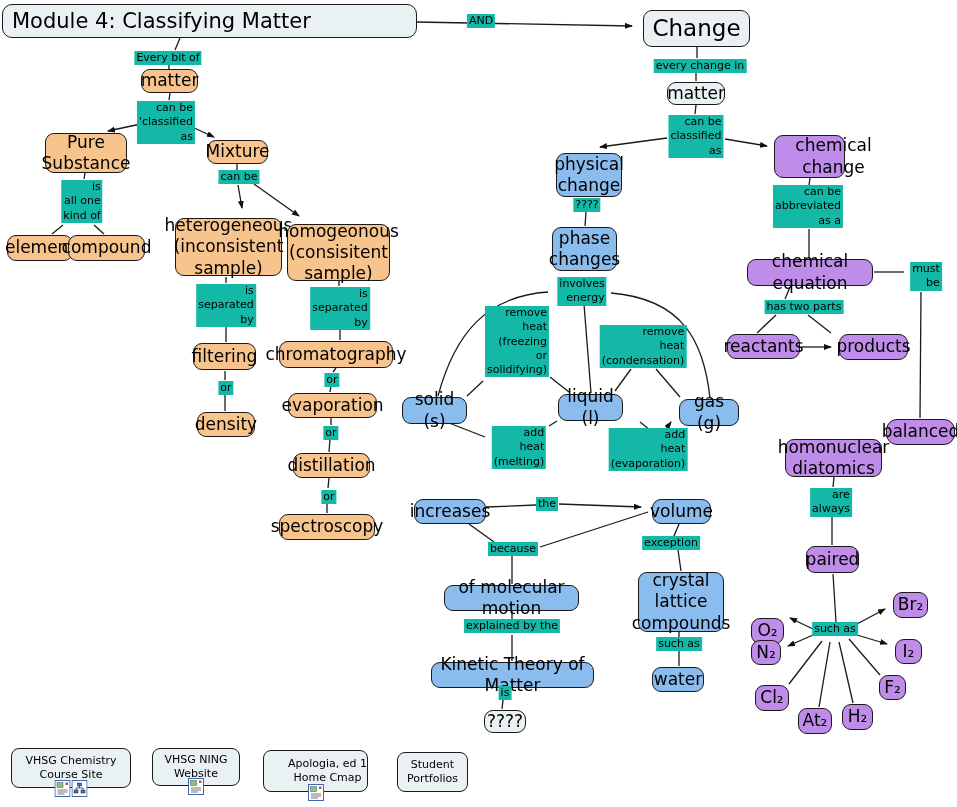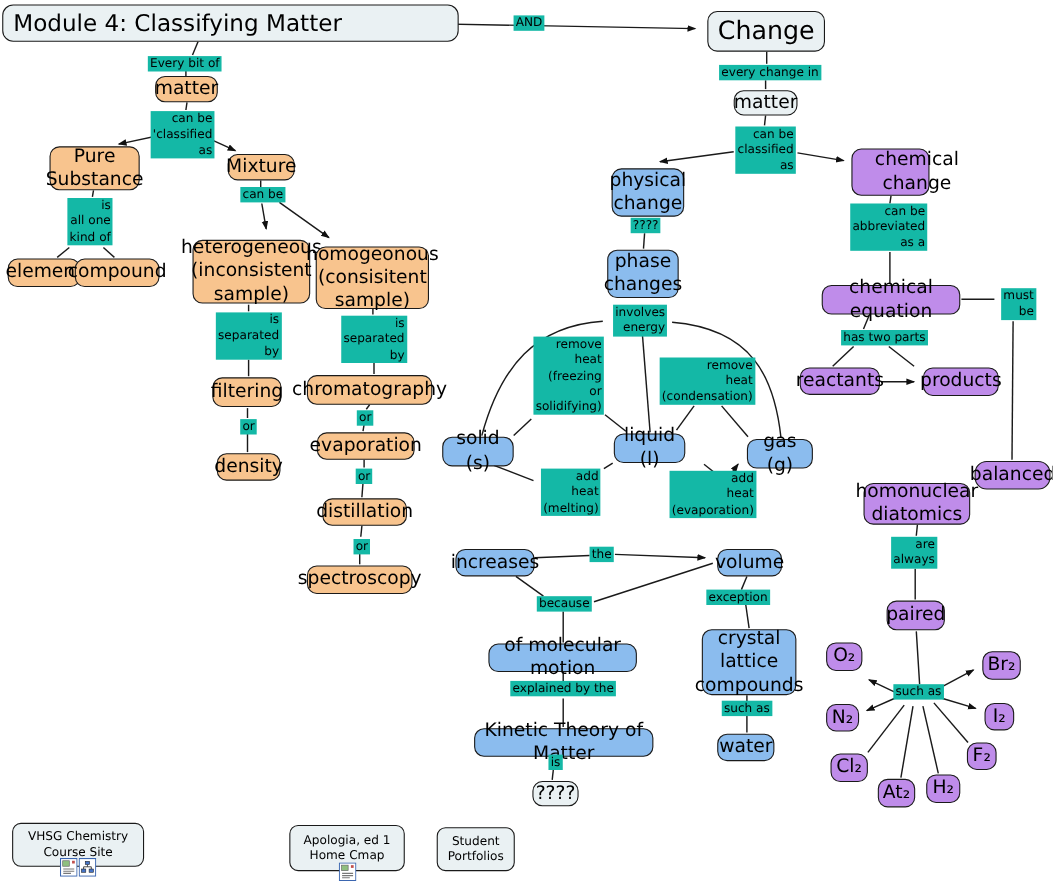--- a/index.html
+++ b/index.html
@@ -139,22 +139,36 @@
       <svg width="16" height="17" viewBox="0 0 16 17">
         <rect x="0.5" y="0.5" width="15" height="16" fill="#ffffff" stroke="#3B66B0"></rect>
         <path d="M8 6 L8 8 M8 8 L4.5 8 L4.5 10 M8 8 L11.5 8 L11.5 10" stroke="#333" fill="none" stroke-width="0.8"></path>
         <rect x="6" y="3" width="4" height="3" fill="#4472C4" stroke="#222" stroke-width="0.5"></rect>
         <rect x="2.5" y="10" width="4" height="3" fill="#4472C4" stroke="#222" stroke-width="0.5"></rect>
         <rect x="9.5" y="10" width="4" height="3" fill="#4472C4" stroke="#222" stroke-width="0.5"></rect>
       </svg>
     </span>
   </div>
 
-
-  <div class="footer-btn" style="left:263px;top:750px;width:105px;height:42px;">
+  <div class="footer-btn" style="left:152px;top:748px;width:88px;height:38px;">
+    <span>VHSG NING
+Website</span>
+    <span class="btn-icons">
+      <svg width="16" height="17" viewBox="0 0 16 17">
+        <rect x="0.5" y="0.5" width="15" height="16" fill="#ffffff" stroke="#3B66B0"></rect>
+        <rect x="2.5" y="2.5" width="6" height="5" fill="#8FBF7F" stroke="#666" stroke-width="0.6"></rect>
+        <rect x="11" y="2.5" width="2.5" height="2.5" fill="#C0504D"></rect>
+        <line x1="3" y1="10" x2="13" y2="10" stroke="#777"></line>
+        <line x1="3" y1="12" x2="13" y2="12" stroke="#777"></line>
+        <line x1="3" y1="14" x2="10" y2="14" stroke="#777"></line>
+      </svg>
+    </span>
+  </div>
+
+  <div class="footer-btn" style="left:263px;top:750px;width:105px;height:42px;justify-content:flex-end;">
     <span>Apologia, ed 1
 Home Cmap</span>
     <span class="btn-icons">
       <svg width="16" height="17" viewBox="0 0 16 17">
         <rect x="0.5" y="0.5" width="15" height="16" fill="#ffffff" stroke="#3B66B0"></rect>
         <rect x="2.5" y="2.5" width="6" height="5" fill="#8FBF7F" stroke="#666" stroke-width="0.6"></rect>
         <rect x="11" y="2.5" width="2.5" height="2.5" fill="#C0504D"></rect>
         <line x1="3" y1="10" x2="13" y2="10" stroke="#777"></line>
         <line x1="3" y1="12" x2="13" y2="12" stroke="#777"></line>
         <line x1="3" y1="14" x2="10" y2="14" stroke="#777"></line>
@@ -197,21 +211,21 @@
     <div class="node blue" style="left: 402px; top: 397px; width: 65px; height: 27px;">solid (s)</div>
     <div class="node blue" style="left: 558px; top: 394px; width: 65px; height: 27px;">liquid (l)</div>
     <div class="node blue" style="left: 679px; top: 399px; width: 60px; height: 27px;">gas (g)</div>
     <div class="node purple" style="left: 747px; top: 259px; width: 126px; height: 27px;">chemical equation</div>
     <div class="node purple" style="left: 727px; top: 334px; width: 73px; height: 25px;">reactants</div>
     <div class="node purple" style="left: 839px; top: 334px; width: 69px; height: 26px;">products</div>
     <div class="node purple" style="left: 886px; top: 419px; width: 69px; height: 26px; border-radius: 11px;">balanced</div>
     <div class="node purple" style="left: 785px; top: 439px; width: 97px; height: 38px;">homonuclear
 diatomics</div>
     <div class="node purple" style="left: 806px; top: 546px; width: 53px; height: 27px;">paired</div>
-    <div class="node purple" style="left: 751px; top: 584px; width: 33px; height: 26px;">O₂</div>
+    <div class="node purple" style="left: 751px; top: 618px; width: 33px; height: 26px;">O₂</div>
     <div class="node purple" style="left: 893px; top: 592px; width: 35px; height: 26px;">Br₂</div>
     <div class="node purple" style="left: 751px; top: 640px; width: 30px; height: 25px;">N₂</div>
     <div class="node purple" style="left: 895px; top: 639px; width: 27px; height: 25px;">I₂</div>
     <div class="node purple" style="left: 755px; top: 685px; width: 34px; height: 26px;">Cl₂</div>
     <div class="node purple" style="left: 879px; top: 675px; width: 27px; height: 25px;">F₂</div>
     <div class="node purple" style="left: 798px; top: 708px; width: 34px; height: 26px; text-align: center;">At₂</div>
     <div class="node purple" style="left: 842px; top: 704px; width: 31px; height: 26px;">H₂</div>
     <div class="node blue" style="left: 414px; top: 499px; width: 72px; height: 25px;">increases</div>
     <div class="node blue" style="left: 652px; top: 499px; width: 59px; height: 25px;">volume</div>
     <div class="node blue" style="left: 431px; top: 662px; width: 163px; height: 26px;">Kinetic Theory of Matter</div>

